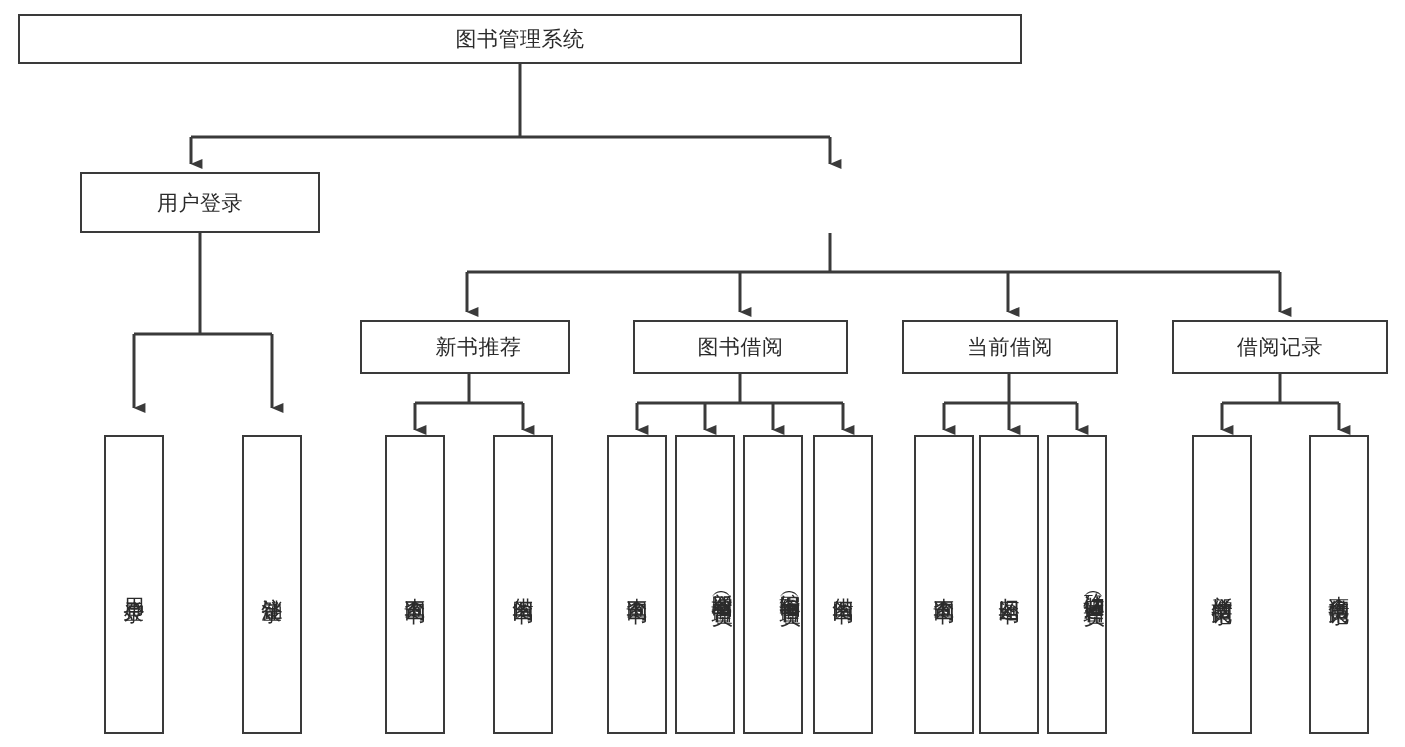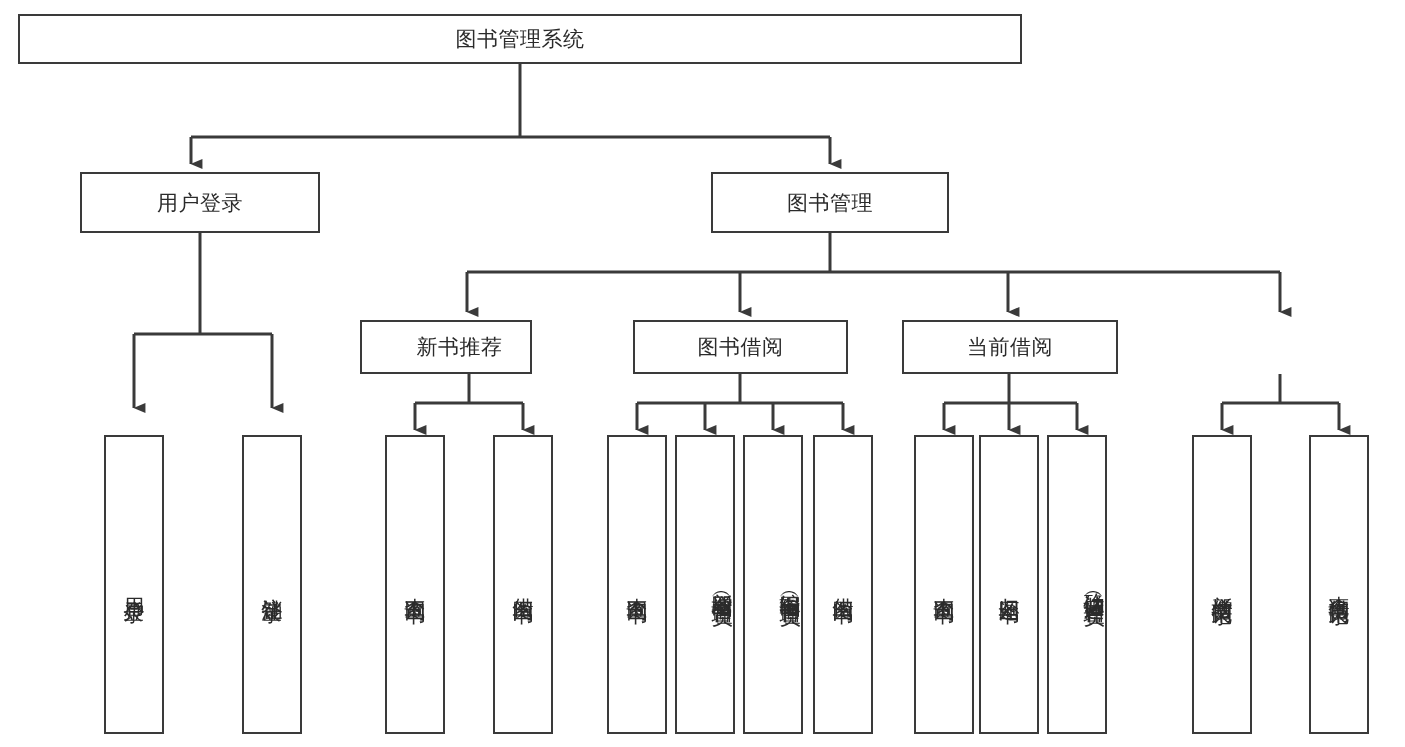--- a/index.html
+++ b/index.html
@@ -125,32 +125,32 @@
     </g>
   </svg>
 
   <div class="node h" style="left:18px; top:14px; width:1004px; height:50px;">
     <span>图书管理系统</span>
   </div>
 
   <div class="node h" style="left:80px; top:172px; width:240px; height:61px;">
     <span>用户登录</span>
   </div>
-  <div class="node h" style="left:711px; top:172px; width:238px; height:61px;">
-    <span>图书管理</span>
-  </div>
 
-  <div class="node h" style="left:360px; top:320px; width:172px; height:54px;padding-left:27px;">
+  <div class="node h" style="left:360px; top:320px; width:210px; height:54px;padding-left:27px;">
     <span>新书推荐</span>
   </div>
   <div class="node h" style="left:902px; top:320px; width:216px; height:54px;">
     <span>当前借阅</span>
   </div>
   <div class="node h" style="left:633px; top:320px; width:215px; height:54px;">
     <span>图书借阅</span>
+  </div>
+  <div class="node h" style="left:1172px; top:320px; width:216px; height:54px;">
+    <span>借阅记录</span>
   </div>
 
   <div class="node v" style="left:104px; top:435px; width:60px; height:299px;">
     <span class="vtext">用户登录</span>
   </div>
   <div class="node v" style="left:242px; top:435px; width:60px; height:299px;">
     <span class="vtext">注销登录</span>
   </div>
 
   <div class="node v" style="left:385px; top:435px; width:60px; height:299px;">

